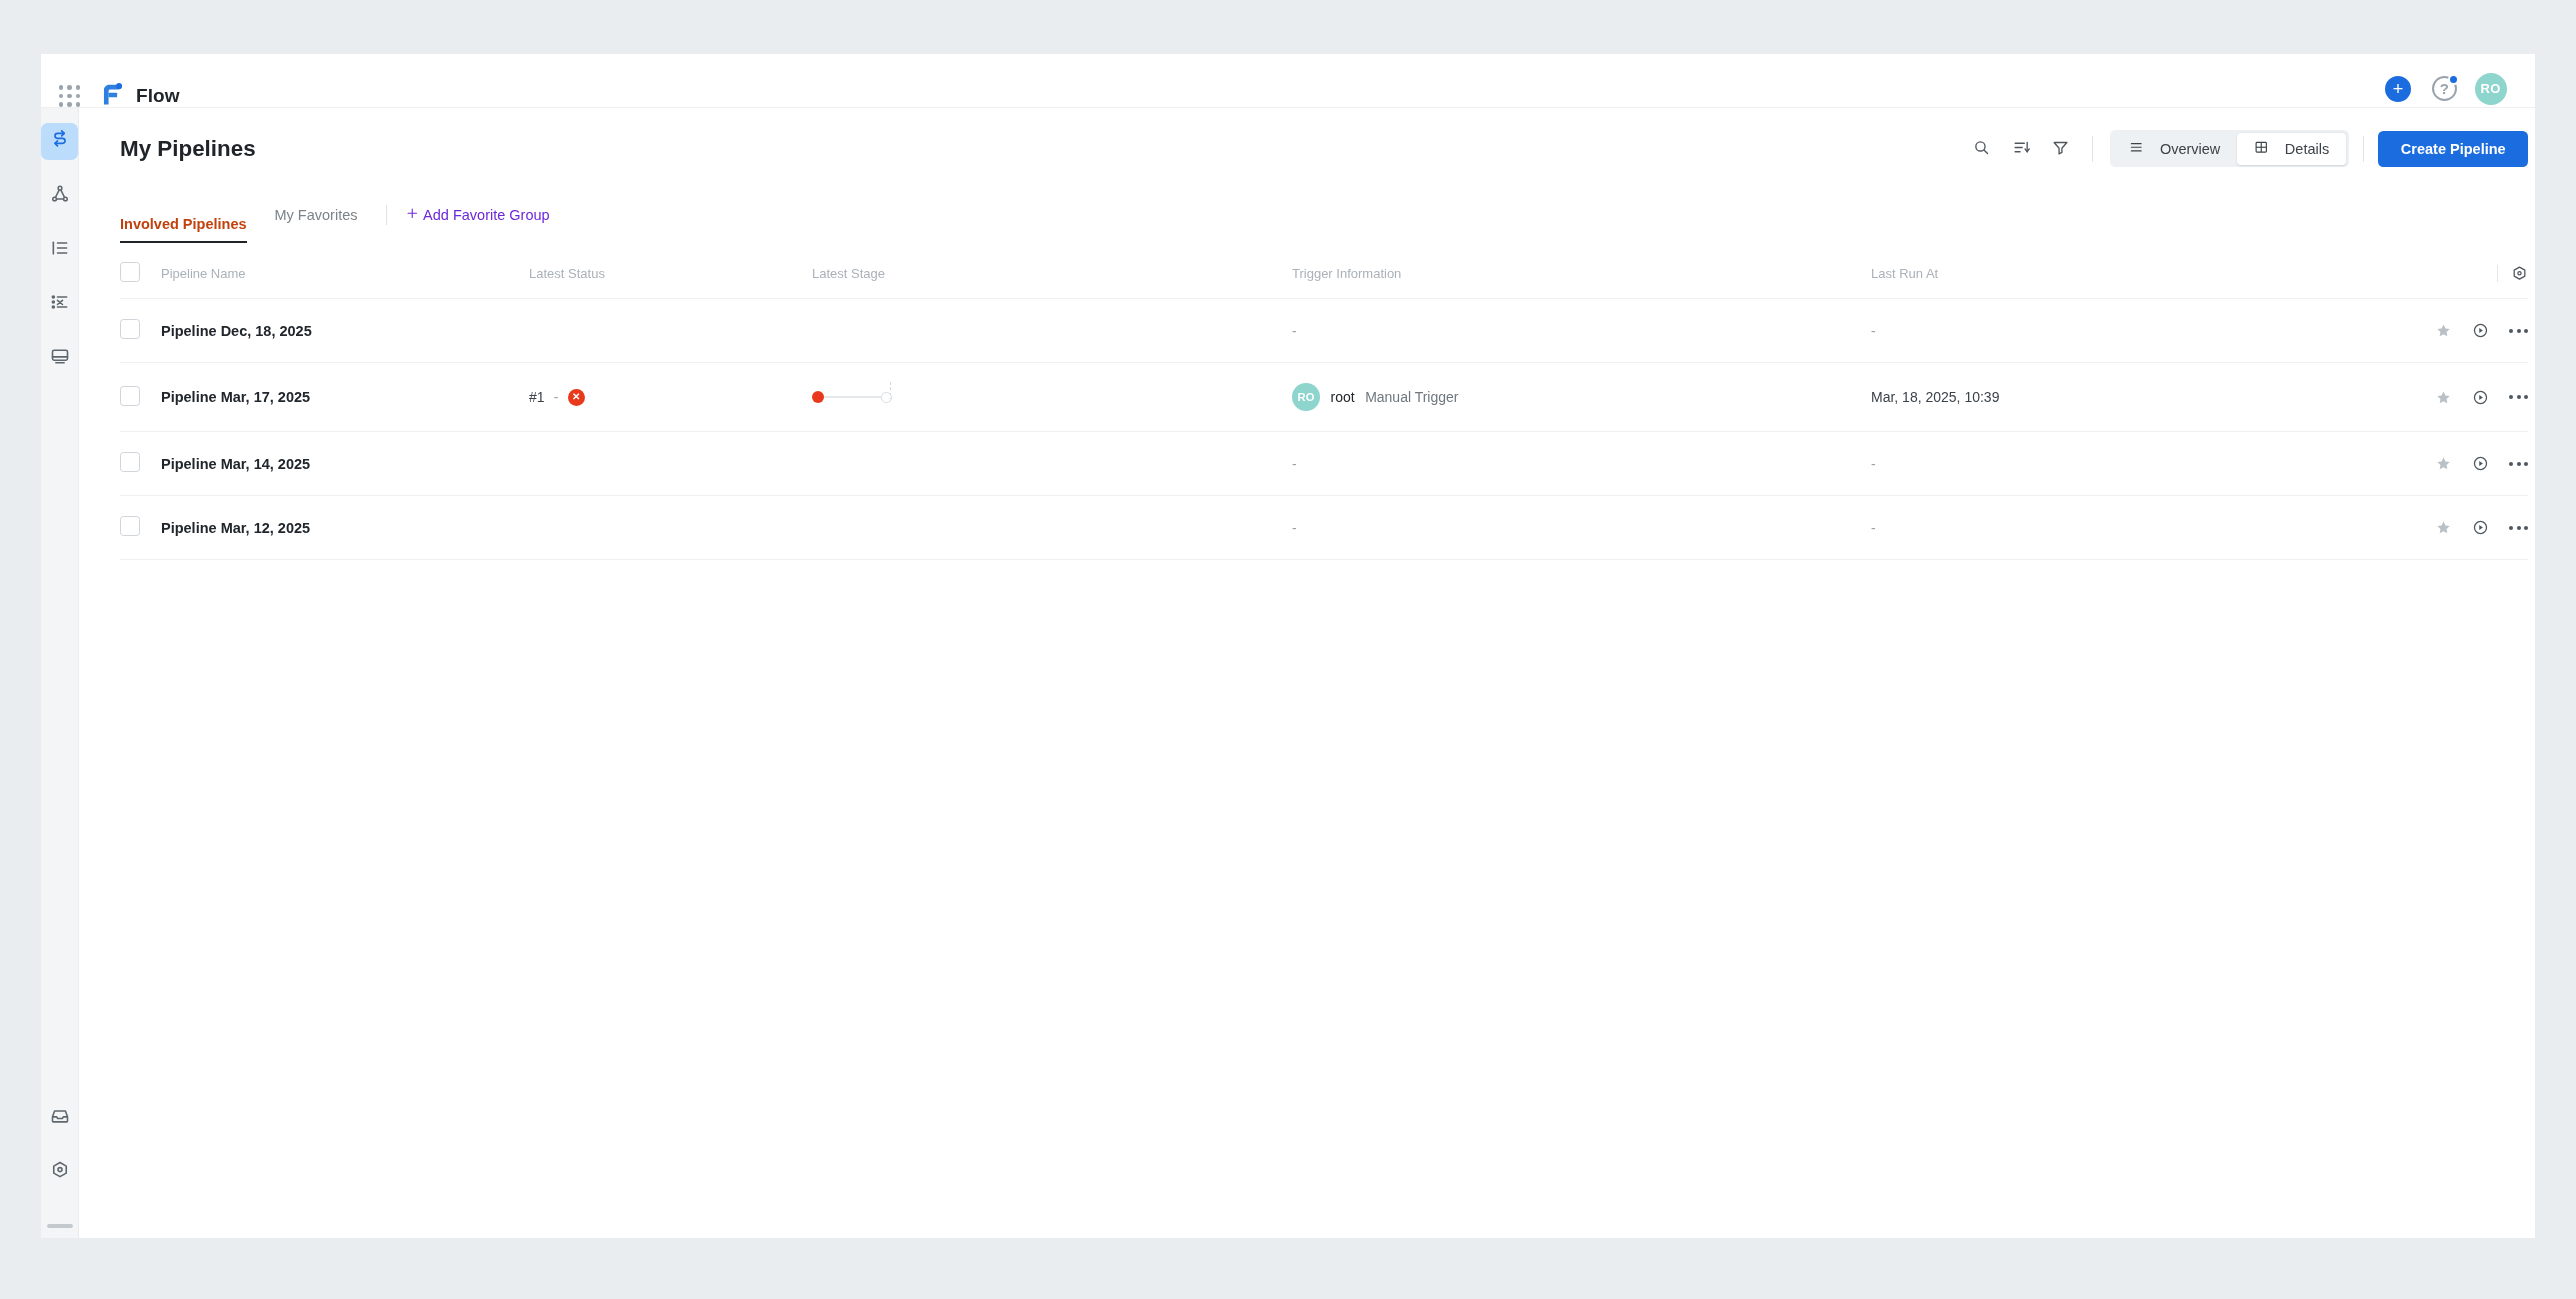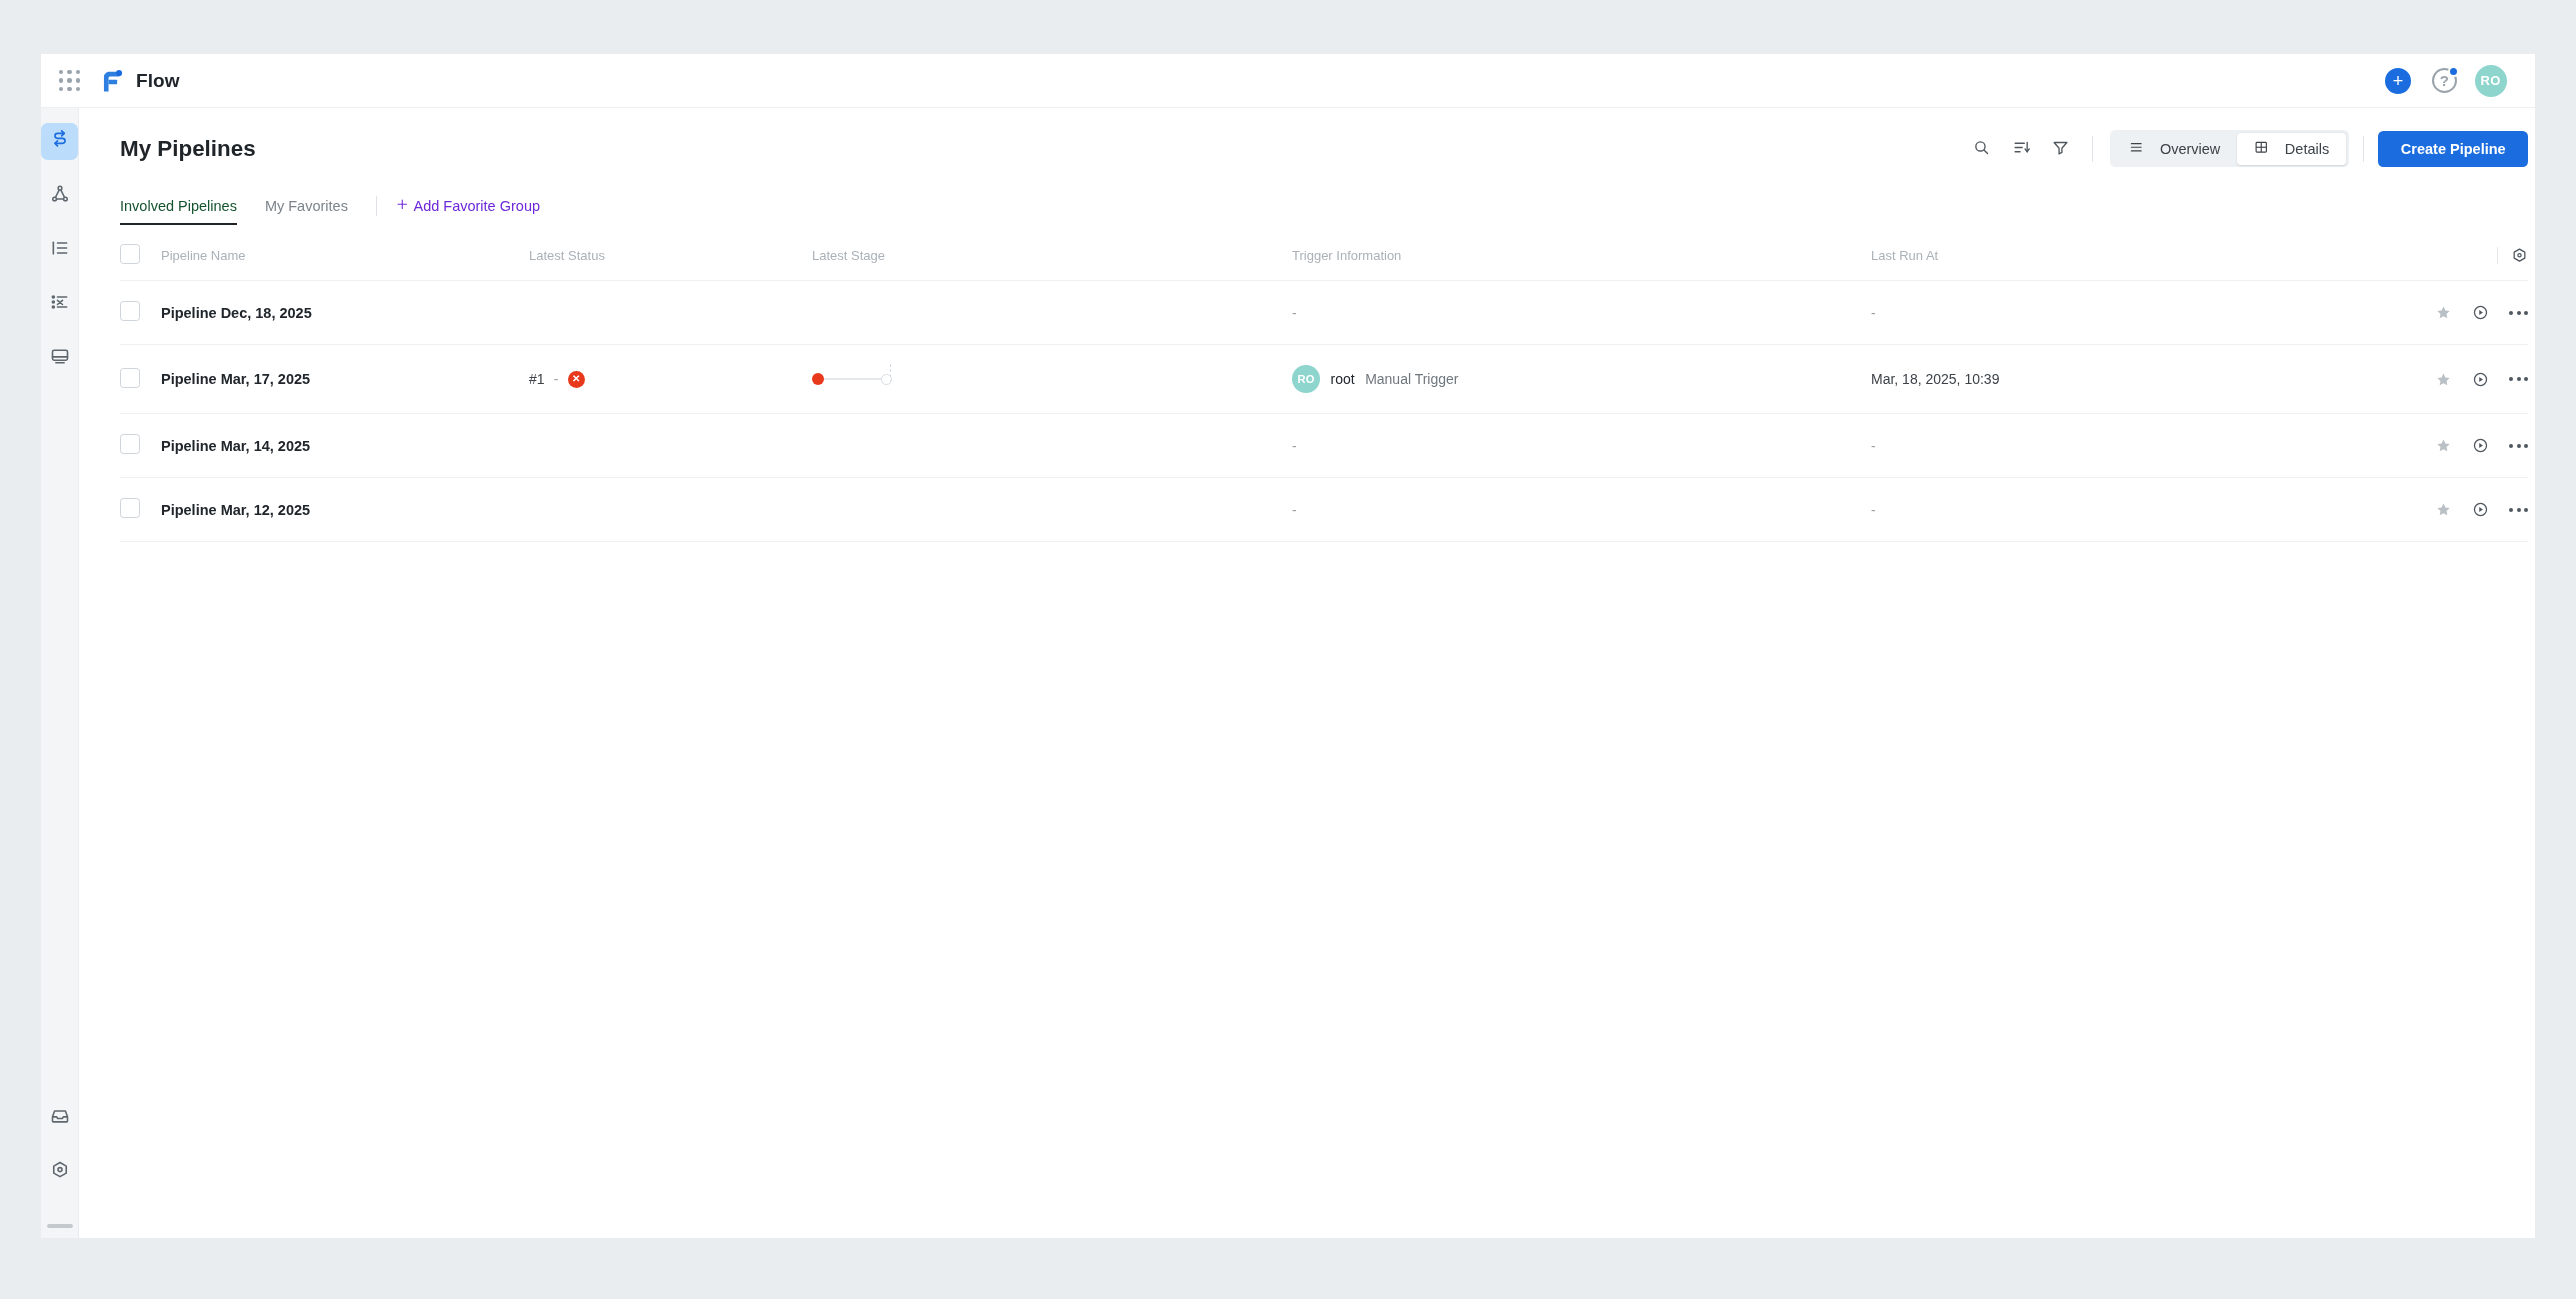--- a/index.html
+++ b/index.html
@@ -19,21 +19,21 @@
     overflow: hidden;
   }
 
   
   .topbar {
     position: relative;
     height: 54px;
     background: #ffffff;
     border-bottom: 0.7px solid #edeff1;
     display: flex;
-    align-items: center;
+    align-items: flex-end;
     padding: 0 26px 0 0;
   }
   .grid-menu {
     width: 57px; display:flex; align-items:center; justify-content:center;
     cursor: pointer;
   }
   .grid-dots { display: grid; grid-template-columns: repeat(3, 4.6px); gap: 4px; }
   .grid-dots i { display:block; width:4.6px; height:4.6px; border-radius:50%; background:#9aa3ac; }
 
   .brand-logo {
@@ -127,21 +127,21 @@
 
   
   .tabs-row {
     display:flex; align-items:center; gap: 0;
     padding: 0 41px; margin-top: 24px;
   }
   .tab {
     font-size: 14.5px; color:#7b838b; padding: 6.6px 0 10.5px 0; margin-right: 28px;
     cursor:pointer; position: relative; white-space: nowrap;
   }
-  .tab.active { color:#14532d; font-weight: 400; }
+  .tab.active { color:#c2410c; font-weight: 700; margin-top: 18px; }
   .tab.active::after {
     content:''; position:absolute; left:0; right:0; bottom:-0.7px; height:2.6px; background:#1f2429;
   }
   .tabs-divider { width:0.7px; height:20px; background:#dfe3e7; margin: 0 18.4px 4px 0; }
   .add-group {
     display:flex; align-items:center; gap: 4px; font-size: 14.5px; color:#6d28d9;
     cursor:pointer; padding-bottom: 4px; white-space: nowrap;
   }
 
   

